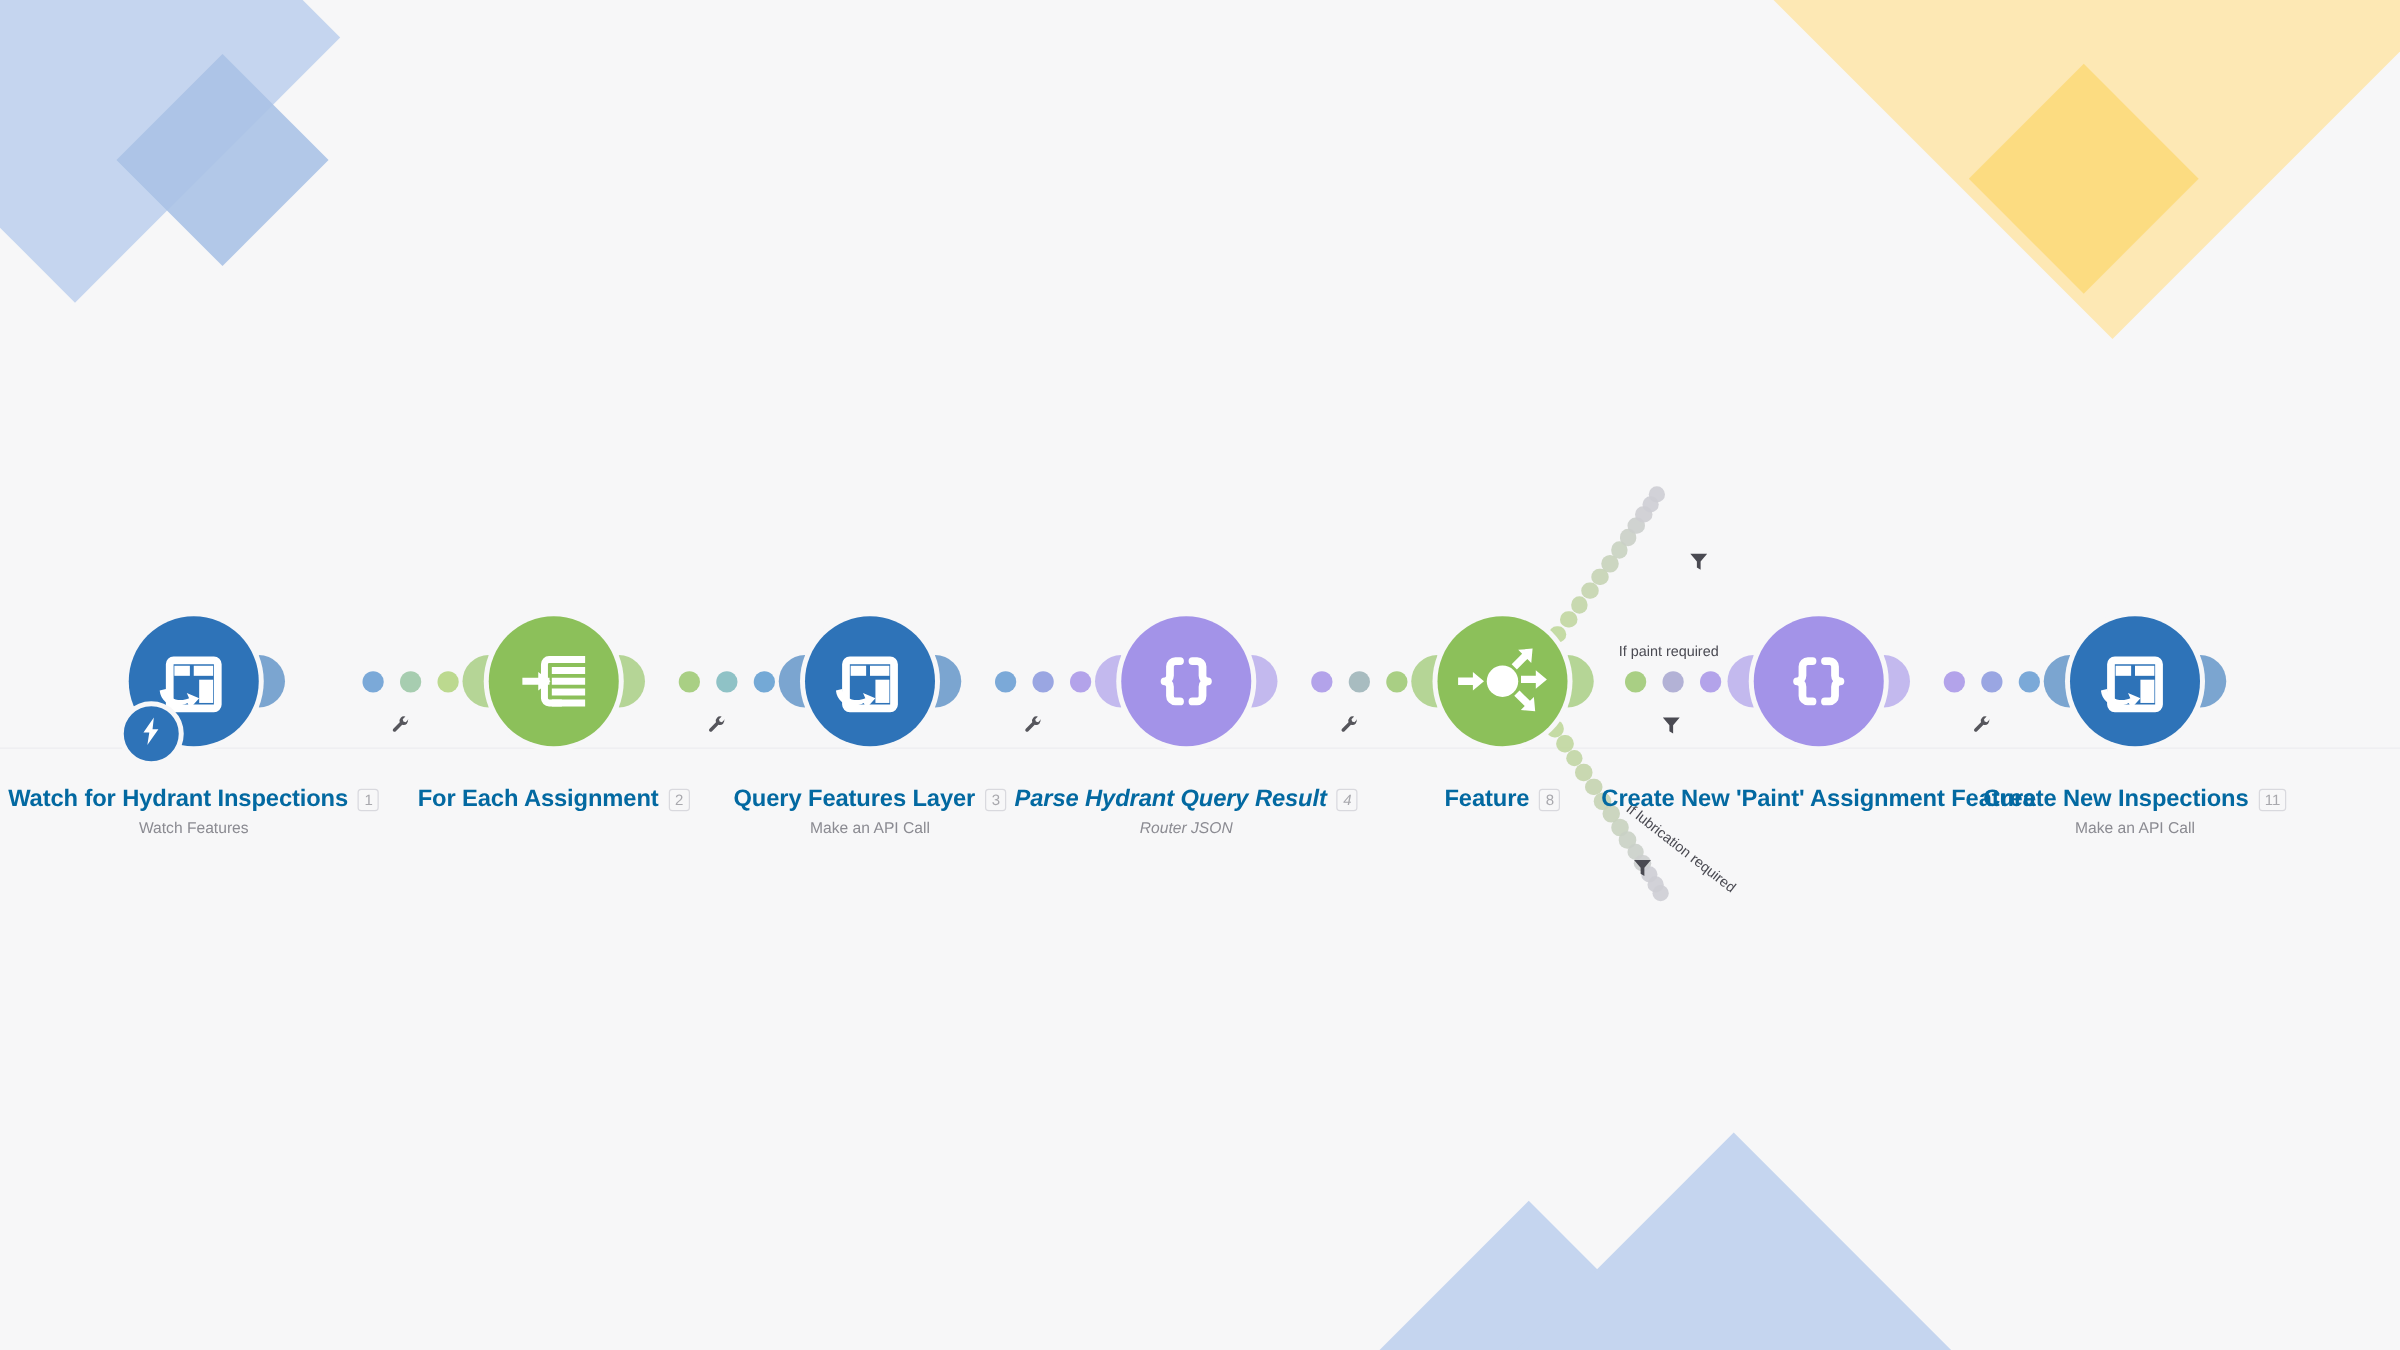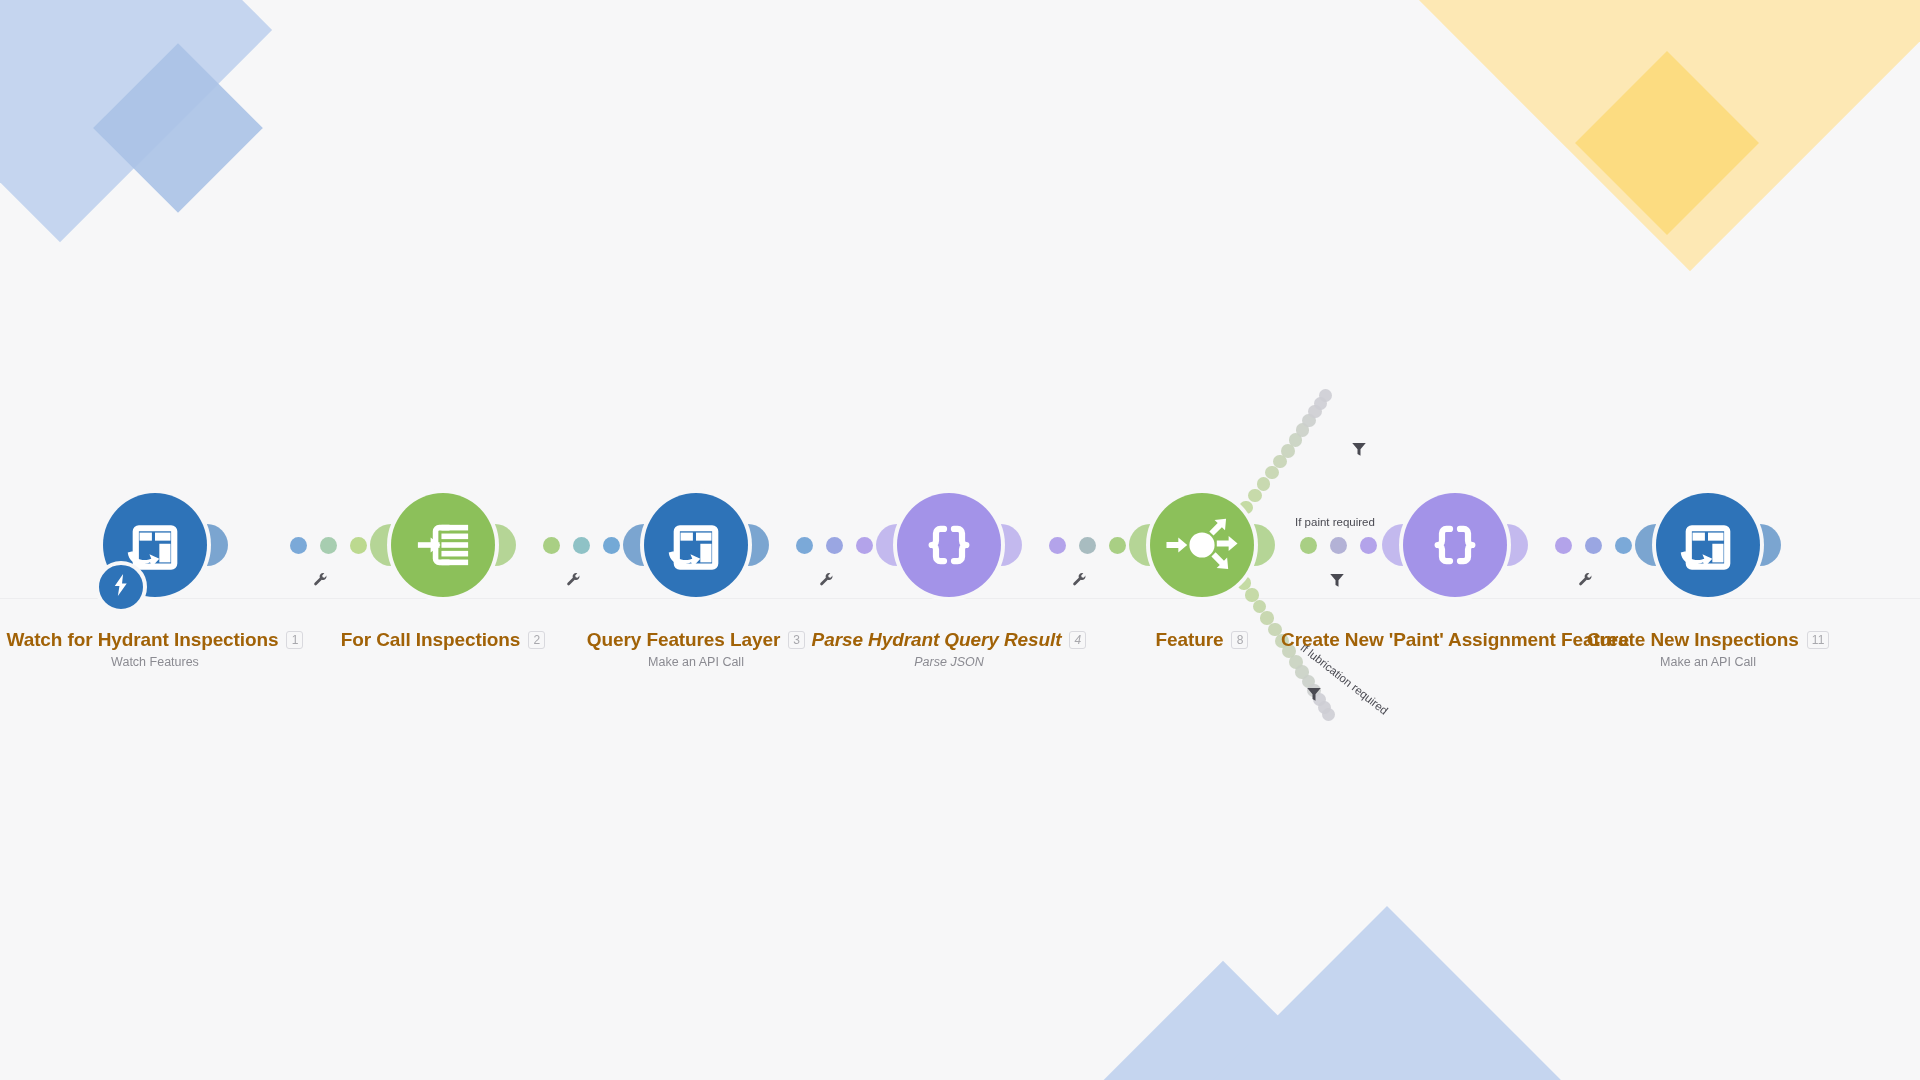--- a/index.html
+++ b/index.html
@@ -58,21 +58,21 @@
   
   .funnel { position:absolute; z-index:4; }
 
   
   .label-block { position:absolute; text-align:center; z-index:5; }
   .label-main {
     display:inline-flex; align-items:center; gap:8px;
     white-space:nowrap;
   }
   .label-title {
-    font-size:19px; font-weight:bold; color:#a16207;
+    font-size:19px; font-weight:bold; color:#0369a1;
     letter-spacing:-0.1px; line-height:1.1;
   }
   .label-num {
     font-size:12px; color:#a8a8ad;
     border:1px solid #d9d9de; border-radius:3px;
     padding:1px 4px 0; min-width:17px; text-align:center;
     background:rgba(247,247,248,.85); line-height:1.25;
   }
   .label-sub {
     display:block; margin-top:4px;
@@ -237,21 +237,21 @@
               <line x1="52" y1="50" x2="86" y2="50"></line>
               <line x1="52" y1="64" x2="86" y2="64"></line>
               <line x1="52" y1="78" x2="86" y2="78"></line>
               <line x1="14" y1="50" x2="40" y2="50"></line>
             </g>
             <path d="M30 38 L46 50 L30 62 Z" fill="#ffffff"></path>
           </svg>
         </span>
       </div>
       <div class="label-block" style="left: 143px; top: 630px; width: 600px;"><div class="label-main">
-          <span class="label-title">For Call Inspections</span>
+          <span class="label-title">For Each Assignment</span>
           <span class="label-num">2</span>
         </div></div>
       <div class="bubble" style="width: 104px; height: 104px; left: 644px; top: 493px; background: rgb(46, 115, 184); z-index: 4;">
         <span>
           <svg width="62" height="62" viewBox="0 0 100 100">
             <g fill="#ffffff">
               <path d="M24 18 h52 a10 10 0 0 1 10 10 v52 a10 10 0 0 1 -10 10 h-52 a10 10 0 0 1 -10 -10 v-52 a10 10 0 0 1 10 -10 z M24 28 a0 0 0 0 0 0 0 v52 h52 v-52 z" fill-rule="evenodd"></path>
               <rect x="25" y="30" width="20" height="13"></rect>
               <rect x="50" y="30" width="25" height="13"></rect>
               <rect x="57" y="48" width="18" height="30"></rect>
@@ -270,21 +270,21 @@
             <g fill="none" stroke="#ffffff" stroke-width="10" stroke-linecap="round" stroke-linejoin="round">
               <path d="M42 24 h-6 a7 7 0 0 0 -7 7 v12 a7 7 0 0 1 -7 7 a7 7 0 0 1 7 7 v12 a7 7 0 0 0 7 7 h6"></path>
               <path d="M58 24 h6 a7 7 0 0 1 7 7 v12 a7 7 0 0 0 7 7 a7 7 0 0 0 -7 7 v12 a7 7 0 0 1 -7 7 h-6"></path>
             </g>
           </svg>
         </span>
       </div>
       <div class="label-block" style="left: 649px; top: 630px; width: 600px; font-style: italic;"><div class="label-main">
           <span class="label-title">Parse Hydrant Query Result</span>
           <span class="label-num">4</span>
-        </div><span class="label-sub">Parse JSON</span></div>
+        </div><span class="label-sub">Router JSON</span></div>
       <div class="bubble" style="width: 104px; height: 104px; left: 1150px; top: 493px; background: rgb(140, 192, 90); z-index: 4;">
         <span>
           <svg width="74" height="74" viewBox="0 0 100 100">
             <circle cx="50" cy="50" r="17" fill="#ffffff"></circle>
             <g fill="#ffffff">
               <path d="M2 46 h16 v-6 l12 10 -12 10 v-6 H2 z"></path>
               <path d="M70 44 h16 v-6 l12 10 -12 10 v-6 H70 z"></path>
               <g transform="rotate(-45 50 50)">
                 <path d="M70 44 h16 v-6 l12 10 -12 10 v-6 H70 z"></path>
               </g>

